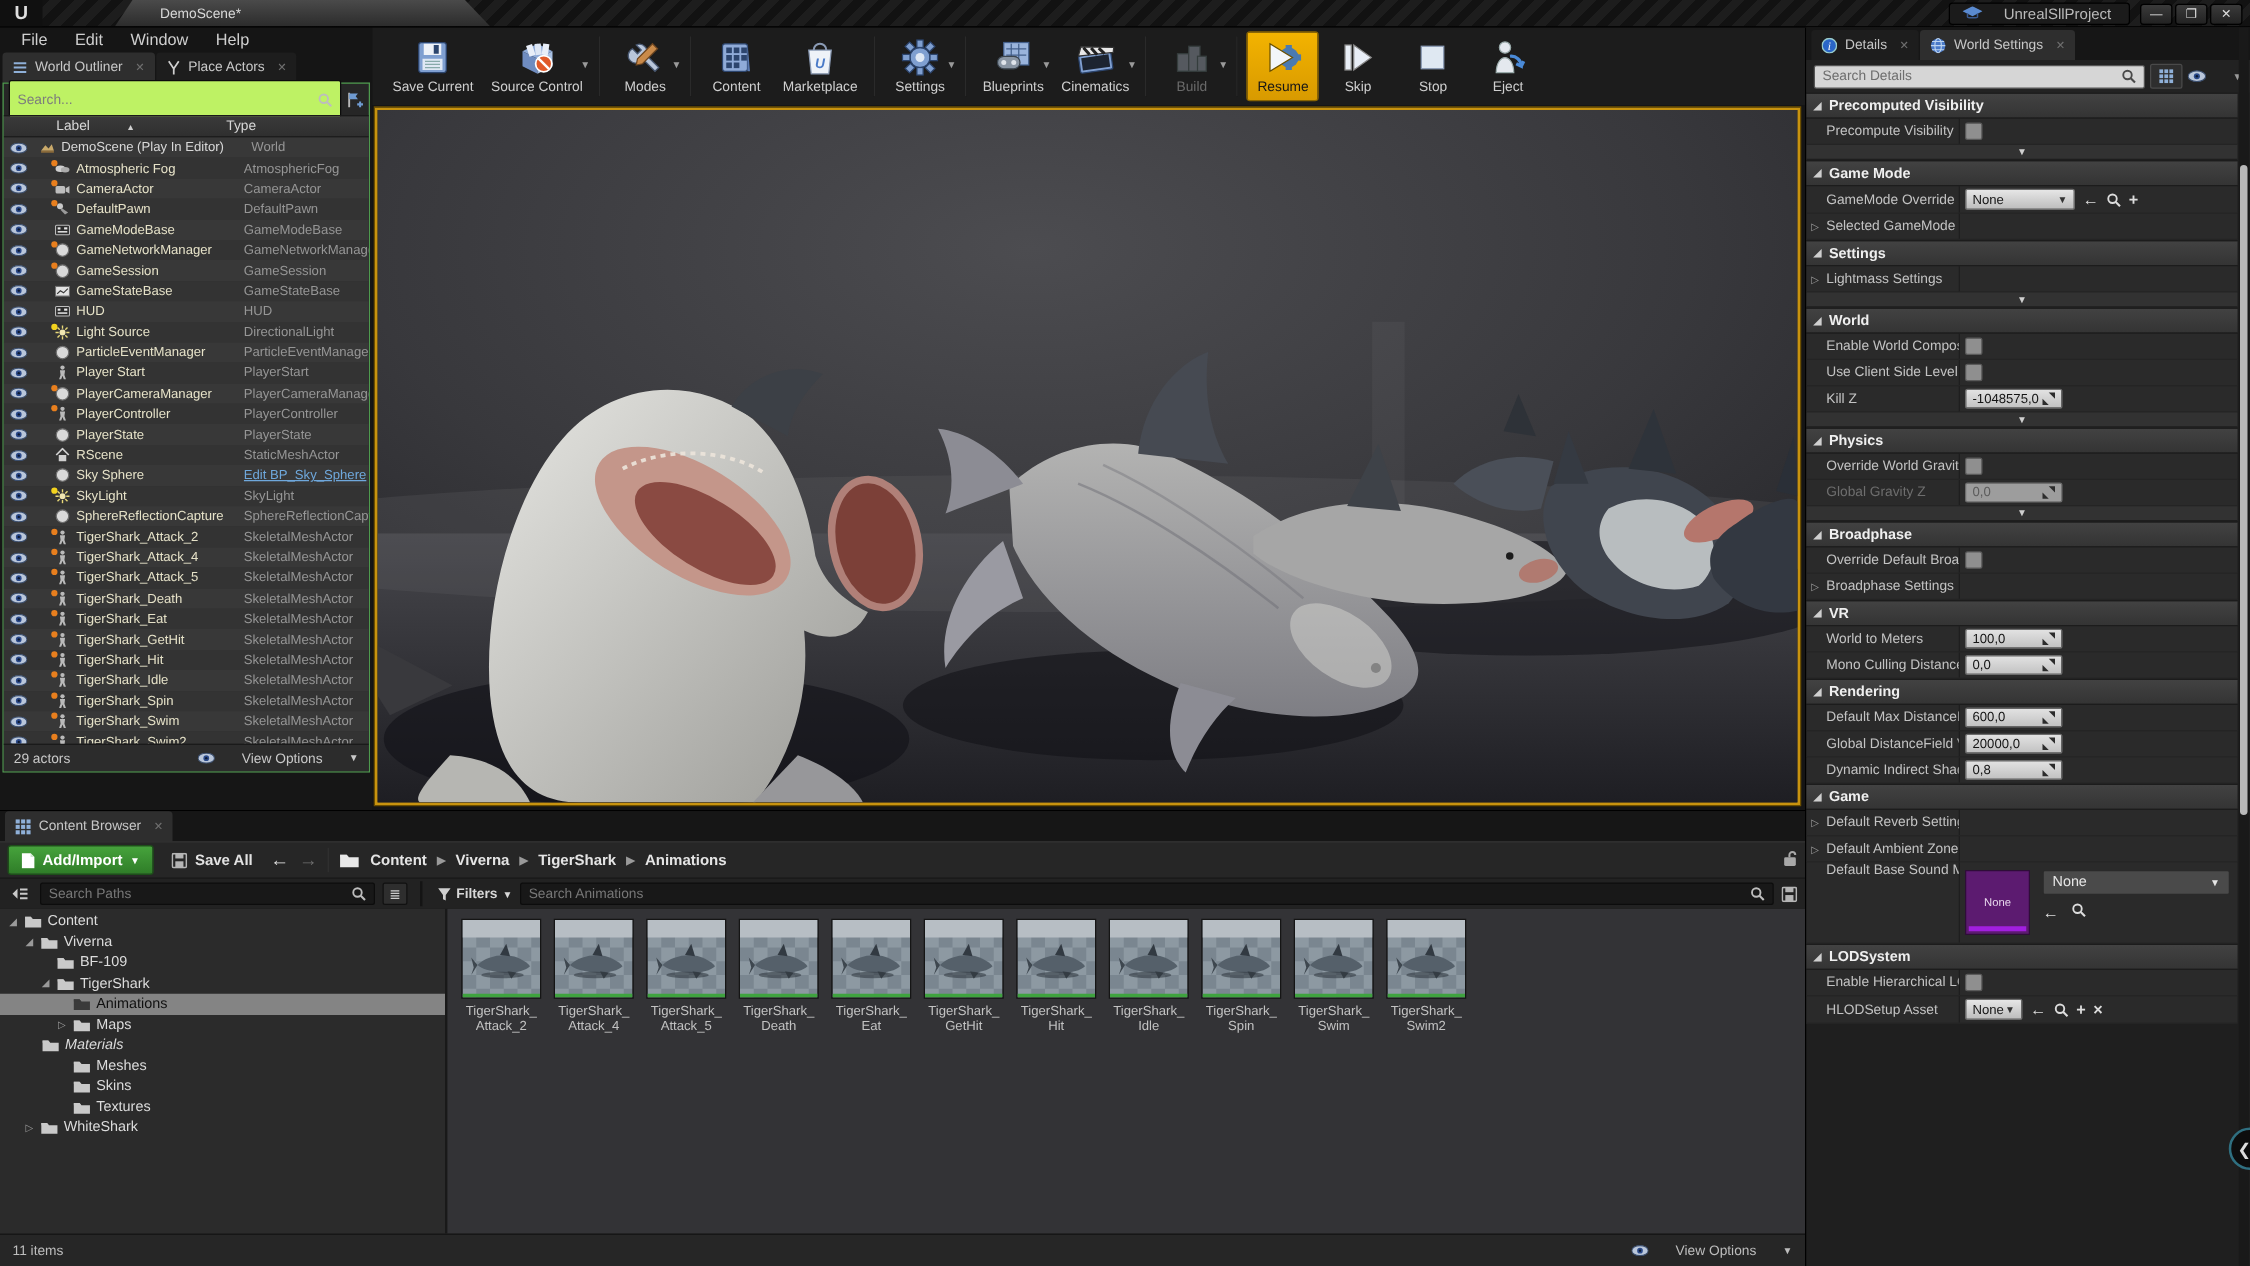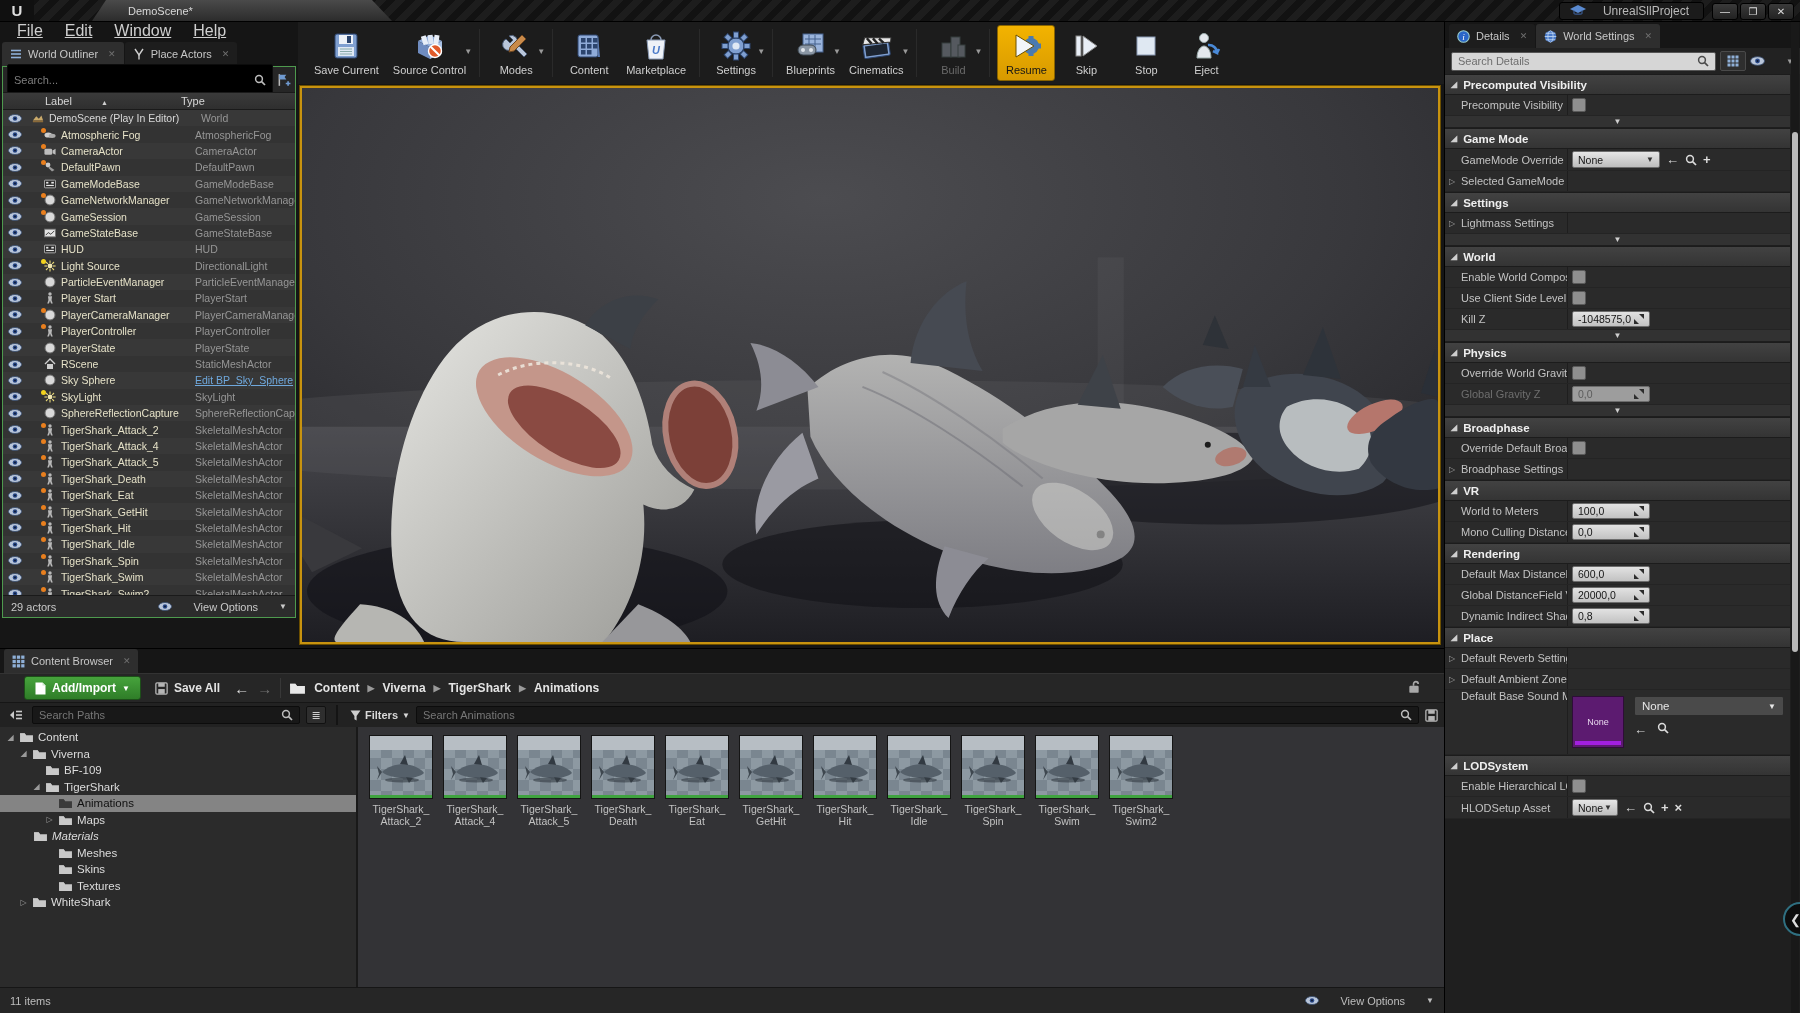--- a/index.html
+++ b/index.html
@@ -26,30 +26,30 @@
 
   
   .body-row{display:flex;height:991px;}
   .left-stack{width:1444px;display:flex;flex-direction:column;}
   .top-row{height:626px;display:flex;}
   .right-col{width:356px;background:#1f1f1f;border-left:1px solid #000;display:flex;flex-direction:column;position:relative;}
 
   
   .outliner-col{width:298px;display:flex;flex-direction:column;background:#161616;}
   .menubar{height:18px;display:flex;gap:4px;align-items:center;padding-left:8px;background:#151515;}
-  .menu-item{padding:0 9px;color:#cfcfcf;font-size:16px;text-decoration:underline;}
+  .menu-item{padding:0 9px;color:#cfcfcf;font-size:13px;}
   .panel-tabs{height:26px;display:flex;align-items:flex-end;background:#151515;padding-left:2px;gap:1px;}
   .ptab{display:flex;align-items:center;gap:6px;padding:0 8px;height:24px;border-radius:3px 3px 0 0;
     color:#c7c7c7;font-size:11px;background:#1d1d1d;}
   .ptab.active{background:#2e2e2e;}
   .ptab .x{color:#6f6f6f;font-size:9px;margin-left:4px;}
   .outliner-panel{flex:1;margin:0 2px;border:1px solid #4e9a4e;background:#262626;
     display:flex;flex-direction:column;max-height:552px;}
   .ol-searchrow{height:25px;display:flex;align-items:center;gap:4px;padding:3px 4px;}
-  .ol-search{flex:1;height:32px;background:#000000;border:1px solid #0c0c0c;border-radius:2px;
+  .ol-search{flex:1;height:32px;background:#bef264;border:1px solid #0c0c0c;border-radius:2px;
     display:flex;align-items:center;padding:0 6px;color:#7d7d7d;}
   .ol-search .ph{flex:1;}
   .ol-colhdr{height:18px;display:flex;background:linear-gradient(#3a3a3a,#2f2f2f);border-top:1px solid #1a1a1a;
     border-bottom:1px solid #1a1a1a;align-items:center;color:#d7d7d7;}
   .ol-colhdr .c1{width:178px;padding-left:42px;}
   .ol-colhdr .c2{flex:1;}
   .ol-list{flex:1;overflow:hidden;background:#303030;}
   .ol-row{height:16.4px;display:flex;align-items:center;font-size:10.5px;}
   .ol-row:nth-child(odd){background:#383838;}
   .ol-row:nth-child(even){background:#333333;}
@@ -75,21 +75,21 @@
   .tb-btn.disabled{color:#6a6a6a;}
   .tb-btn.active{background:linear-gradient(#f3b300,#d89a00);color:#161616;border:1px solid #8a6400;}
   .tb-dd{position:absolute;right:0;top:22px;color:#9a9a9a;font-size:8px;}
   .viewport-wrap{flex:1;margin:2px 4px 4px 2px;border:2px solid #c8930f;outline:1px solid #6b4e00;
     background:#232327;position:relative;overflow:hidden;}
   .viewport-wrap svg{display:block;width:100%;height:100%;}
 
   
   .cbrowser{flex:1;display:flex;flex-direction:column;background:#1f1f1f;border-top:1px solid #000;}
   .cb-tabrow{height:24px;display:flex;align-items:flex-end;background:#161616;padding-left:4px;}
-  .cb-actions{height:30px;display:flex;align-items:center;background:#262626;padding:0 24px;gap:8px;
+  .cb-actions{height:30px;display:flex;align-items:center;background:#262626;padding:0 6px;gap:8px;
     border-top:1px solid #333;border-bottom:1px solid #161616;}
   .addimport{display:flex;align-items:center;gap:6px;background:linear-gradient(#46a33c,#2f7d28);
     border:1px solid #1d4f19;border-radius:3px;height:24px;padding:0 10px;color:#fff;font-weight:bold;font-size:12px;}
   .saveall{display:flex;align-items:center;gap:6px;color:#e2e2e2;font-weight:bold;font-size:12px;padding:0 6px;}
   .nav-arrows{display:flex;gap:8px;align-items:center;font-size:15px;}
   .nav-arrows .fwd{color:#6f6f6f;}
   .crumbrow{display:flex;align-items:center;gap:8px;font-size:12px;font-weight:bold;color:#e4e4e4;}
   .crumb-sep{color:#9a9a9a;font-size:9px;}
   .cb-lock{margin-left:auto;color:#a8a8a8;}
   .cb-searchrow{height:24px;display:flex;align-items:center;background:#222;gap:6px;padding:2px 6px;}
@@ -1620,21 +1620,21 @@
             </div>
             <div class="prop-val">
               <div class="numbox">
                 <span class="nv">0,8</span>
                 <span class="spin-ic"></span>
               </div>
             </div>
           </div>
           <div class="sec-hdr">
             <span class="tri">◢</span>
-            <span>Place</span>
+            <span>Game</span>
           </div>
           <div class="prop-row">
             <div class="prop-label">
               <span class="exp">▷</span>
               <span>Default Reverb Settings</span>
             </div>
             <div class="prop-val"></div>
           </div>
           <div class="prop-row">
             <div class="prop-label">

